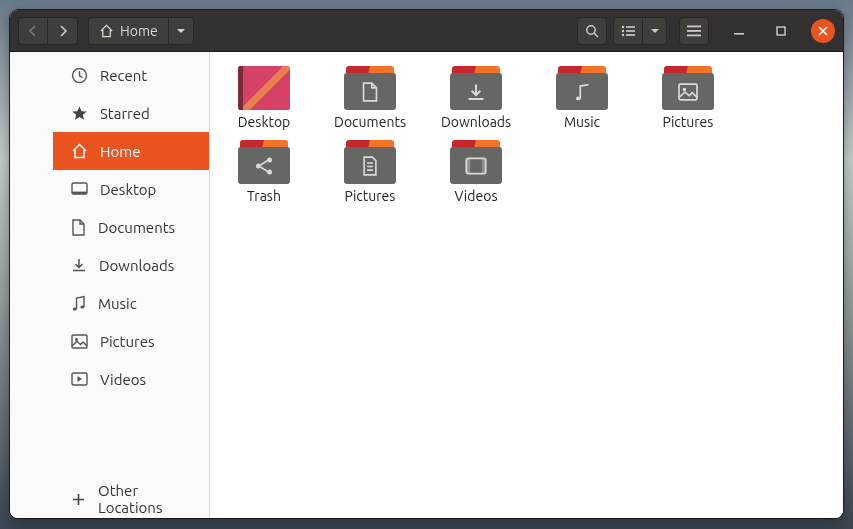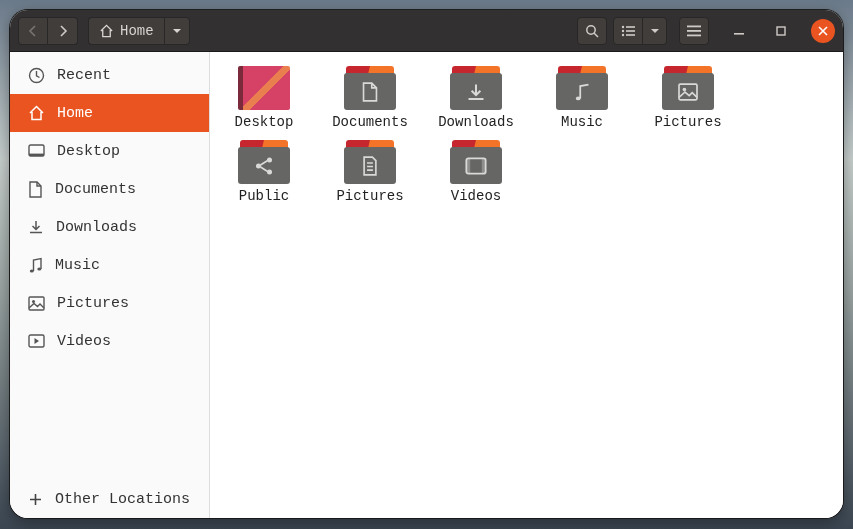--- a/index.html
+++ b/index.html
@@ -5,26 +5,25 @@
   * { box-sizing: border-box; margin: 0; padding: 0; }
   html, body { width: 853px; height: 529px; font-family: "Ubuntu", "Segoe UI", sans-serif; }
   body {
     background: linear-gradient(180deg, #6b7a8a 0%, #c8d0ce 30%, #9aa4a2 55%, #3b4652 100%);
     padding: 10px;
   }
   .window {
     width: 833px;
     height: 508px;
     background: #ffffff;
-    border-radius: 18px;
+    border-radius: 8px;
     overflow: hidden;
     box-shadow: 0 4px 16px rgba(0,0,0,0.4), 0 0 0 1px #222;
     display: flex;
     flex-direction: column;
-    font-family: Liberation Mono, monospace;
   }
   
   .titlebar {
     background: #323030;
     height: 42px;
     display: flex;
     align-items: center;
     padding: 0 8px;
     color: #d8d4d0;
     gap: 6px;
@@ -95,28 +94,29 @@
   }
   .side-item {
     display: flex;
     align-items: center;
     gap: 12px;
     height: 38px;
     padding: 0 18px;
     font-size: 15px;
     color: #333;
     cursor: pointer;
+    margin-left: 43px;
   }
   .side-item.active {
     background: #e95420;
     color: #fff;
   }
   .side-item svg { flex: 0 0 auto; }
   .side-sep { flex: 1; }
-  .side-bottom { border-top: none; text-align: center; }
+  .side-bottom { border-top: none; }
 
   .main {
     flex: 1;
     background: #fff;
     padding: 14px 10px;
     display: flex;
     flex-wrap: wrap;
     align-content: flex-start;
     gap: 10px 18px;
   }
@@ -243,20 +243,26 @@
   <div class="body">
 
     <div class="sidebar">
       <div class="side-item">
         <svg width="17" height="17" viewBox="0 0 17 17">
             <circle cx="8.5" cy="8.5" r="7" fill="none" stroke="#555" stroke-width="1.4"></circle>
             <path d="M8.5 4 V8.8 L11.5 10.5" fill="none" stroke="#555" stroke-width="1.4"></path>
           </svg>
         <span>Recent</span>
       </div>
+      <div class="side-item">
+        <svg width="17" height="17" viewBox="0 0 17 17">
+            <path d="M8.5 1.5 L10.6 6.2 L15.6 6.6 L11.8 9.9 L13 14.8 L8.5 12.1 L4 14.8 L5.2 9.9 L1.4 6.6 L6.4 6.2 Z" fill="#444"></path>
+          </svg>
+        <span>Starred</span>
+      </div>
       <div class="side-item active">
         <svg width="17" height="16" viewBox="0 0 17 16">
             <path d="M2 8 L8.5 1.5 L15 8 M4 7 V14.5 H13 V7" fill="none" stroke="#fff" stroke-width="1.5"></path>
           </svg>
         <span>Home</span>
       </div>
       <div class="side-item">
         <svg width="17" height="15" viewBox="0 0 17 15">
             <rect x="1" y="1" width="15" height="11" rx="1.5" fill="none" stroke="#555" stroke-width="1.4"></rect>
             <rect x="1" y="9.6" width="15" height="2.4" fill="#555"></rect>
@@ -377,21 +383,21 @@
             <div class="folder-back folder-tab-r"></div>
           <div class="folder-front">
             <svg width="22" height="22" viewBox="0 0 20 20">
                 <circle cx="5" cy="10" r="2.3" fill="currentColor"></circle>
                 <circle cx="15" cy="4.5" r="2.3" fill="currentColor"></circle>
                 <circle cx="15" cy="15.5" r="2.3" fill="currentColor"></circle>
                 <path d="M6.8 9 L13 5.3 M6.8 11 L13 14.7" stroke="currentColor" stroke-width="1.6"></path>
               </svg>
           </div>
         </div>
-        <span>Public</span>
+        <span>Trash</span>
       </div>
 
       <div class="file">
         <div class="folder-icon">
           <div class="folder-back folder-tab-l"></div>
             <div class="folder-back folder-tab-r"></div>
           <div class="folder-front">
             <svg width="20" height="20" viewBox="0 0 16 17">
                 <path d="M3 1 H10 L13 4 V16 H3 Z" fill="none" stroke="currentColor" stroke-width="1.4"></path>
                 <path d="M5.5 6 H10.5 M5.5 9 H10.5 M5.5 12 H10.5" stroke="currentColor" stroke-width="1.3"></path>

